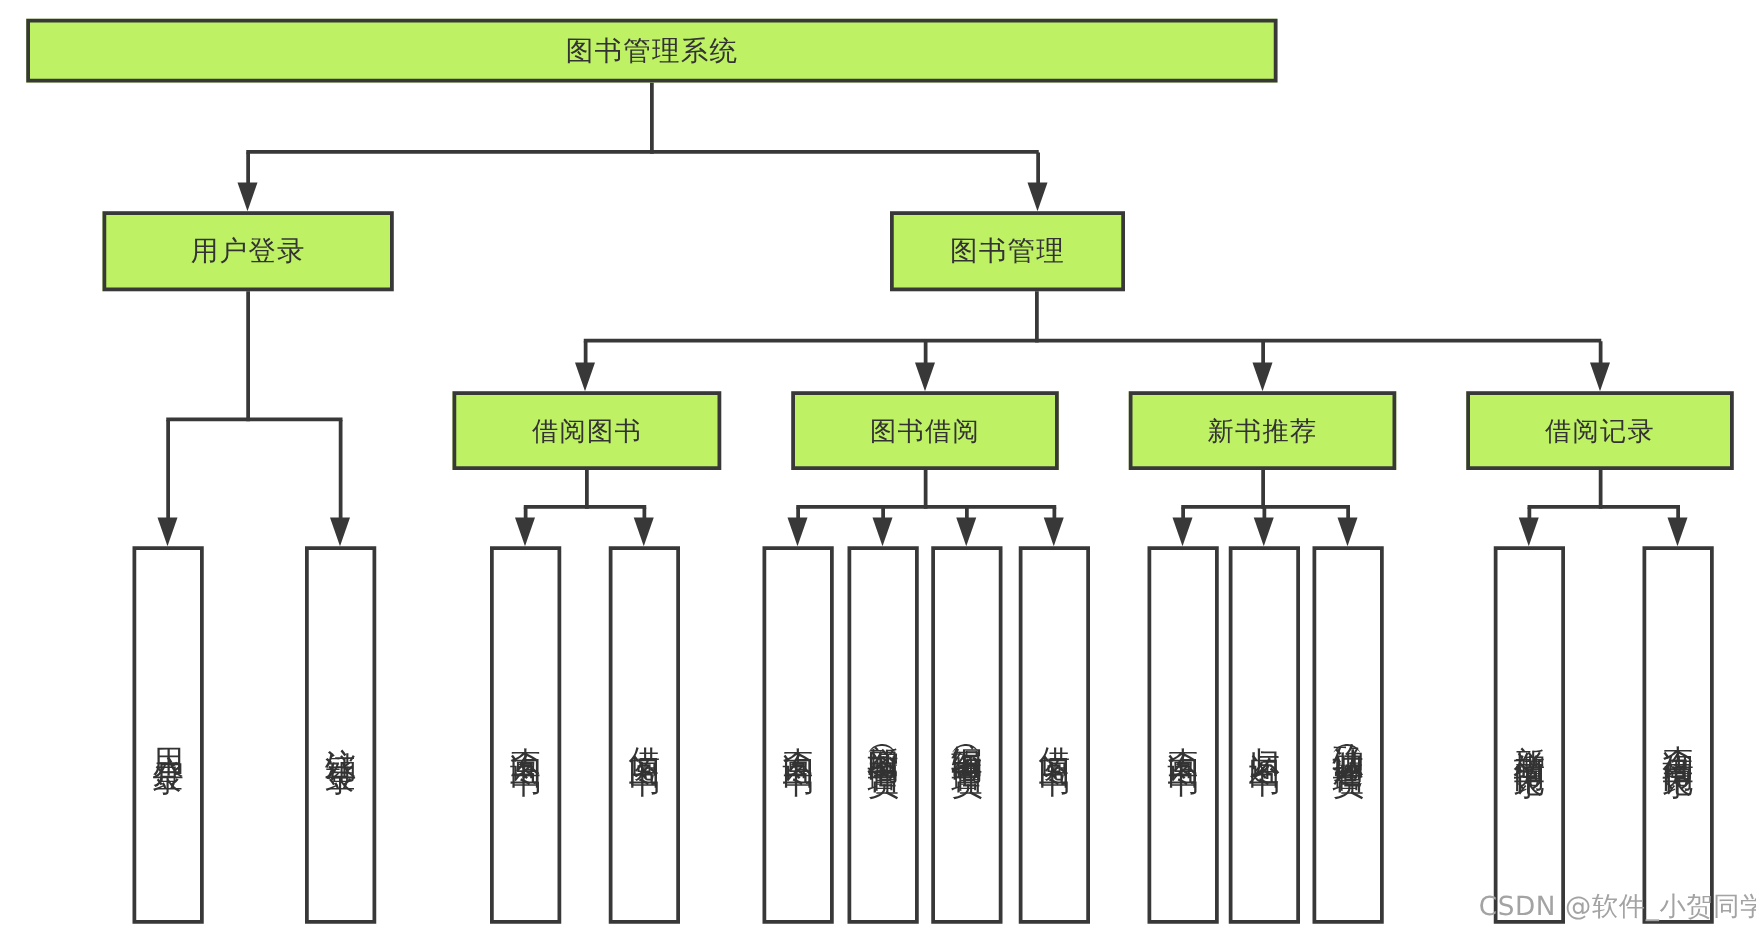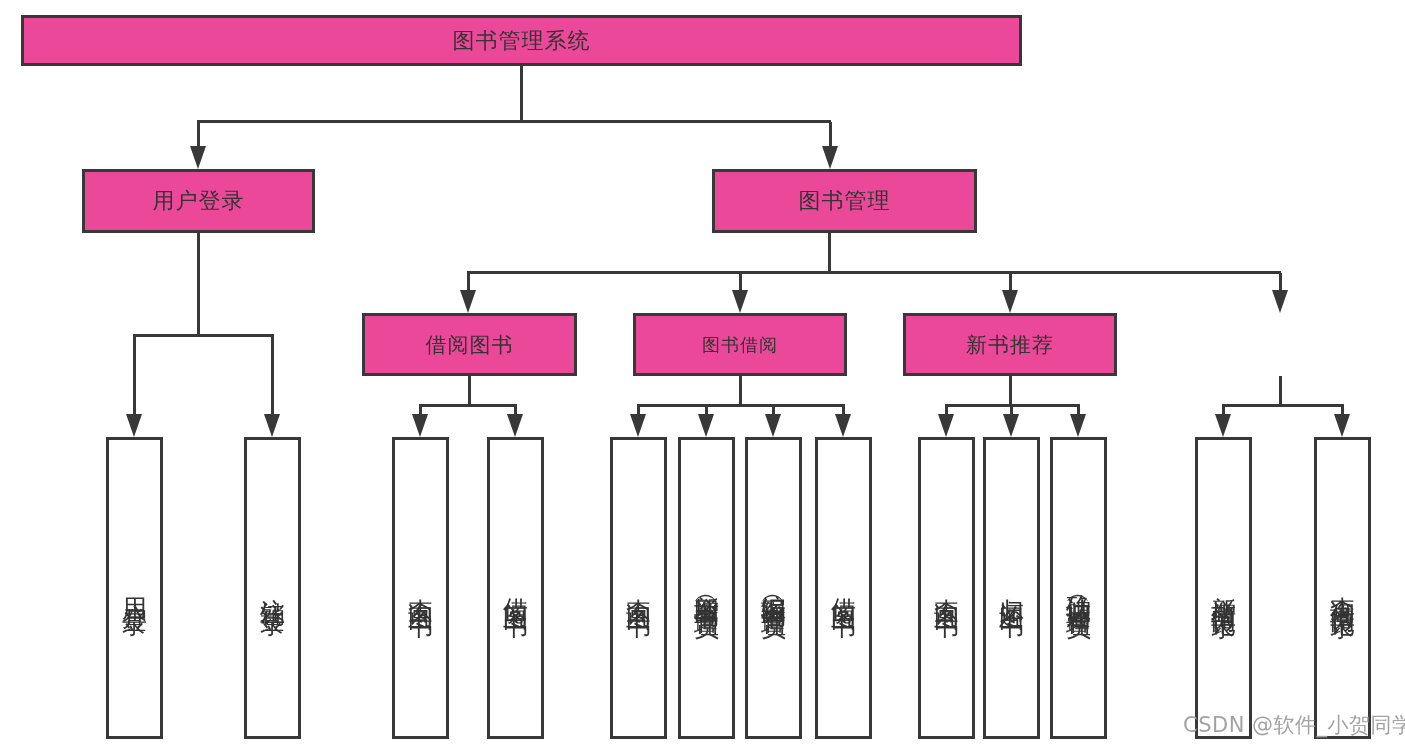--- a/index.html
+++ b/index.html
@@ -13,21 +13,21 @@
     width:1405px;height:747px;
     background:#ffffff;
     overflow:hidden;
     font-family:"DejaVu Sans",sans-serif;
     color:var(--text);
   }
   .node{
     position:absolute;
     box-sizing:border-box;
     border:3px solid var(--line);
-    background:#ec4899;
+    background:#bef264;
     display:flex;align-items:center;justify-content:center;
     font-size:22px;
     letter-spacing:1px;
     color:var(--text);
     z-index:2;
   }
   .leaf{
     position:absolute;
     box-sizing:border-box;
     top:437px;width:57px;height:302px;
@@ -65,32 +65,35 @@
 
 <div id="canvas">
 
   <div class="node" style="left:21px;top:15px;width:1001px;height:51px;">
     <span>图书管理系统</span>
   </div>
 
   <div class="node" style="left:82px;top:169px;width:233px;height:64px;">
     <span>用户登录</span>
   </div>
-  <div class="node" style="left:712px;top:169px;width:265px;height:64px;">
+  <div class="node" style="left:712px;top:169px;width:188px;height:64px;">
     <span>图书管理</span>
   </div>
 
   <div class="node" style="left:362px;top:313px;width:215px;height:63px;font-size:21px;">
     <span>借阅图书</span>
   </div>
-  <div class="node" style="left:633px;top:313px;width:214px;height:63px;font-size:18px;">
+  <div class="node" style="left:633px;top:313px;width:214px;height:63px;font-size:21px;">
     <span>图书借阅</span>
   </div>
   <div class="node" style="left:903px;top:313px;width:214px;height:63px;font-size:21px;">
     <span>新书推荐</span>
+  </div>
+  <div class="node" style="left:1173px;top:313px;width:214px;height:63px;font-size:21px;">
+    <span>借阅记录</span>
   </div>
 
   <div class="leaf" style="left:106px;">
     <span class="vtext">用户登录</span>
   </div>
   <div class="leaf" style="left:244px;">
     <span class="vtext">注销登录</span>
   </div>
 
   <div class="leaf" style="left:392px;">

